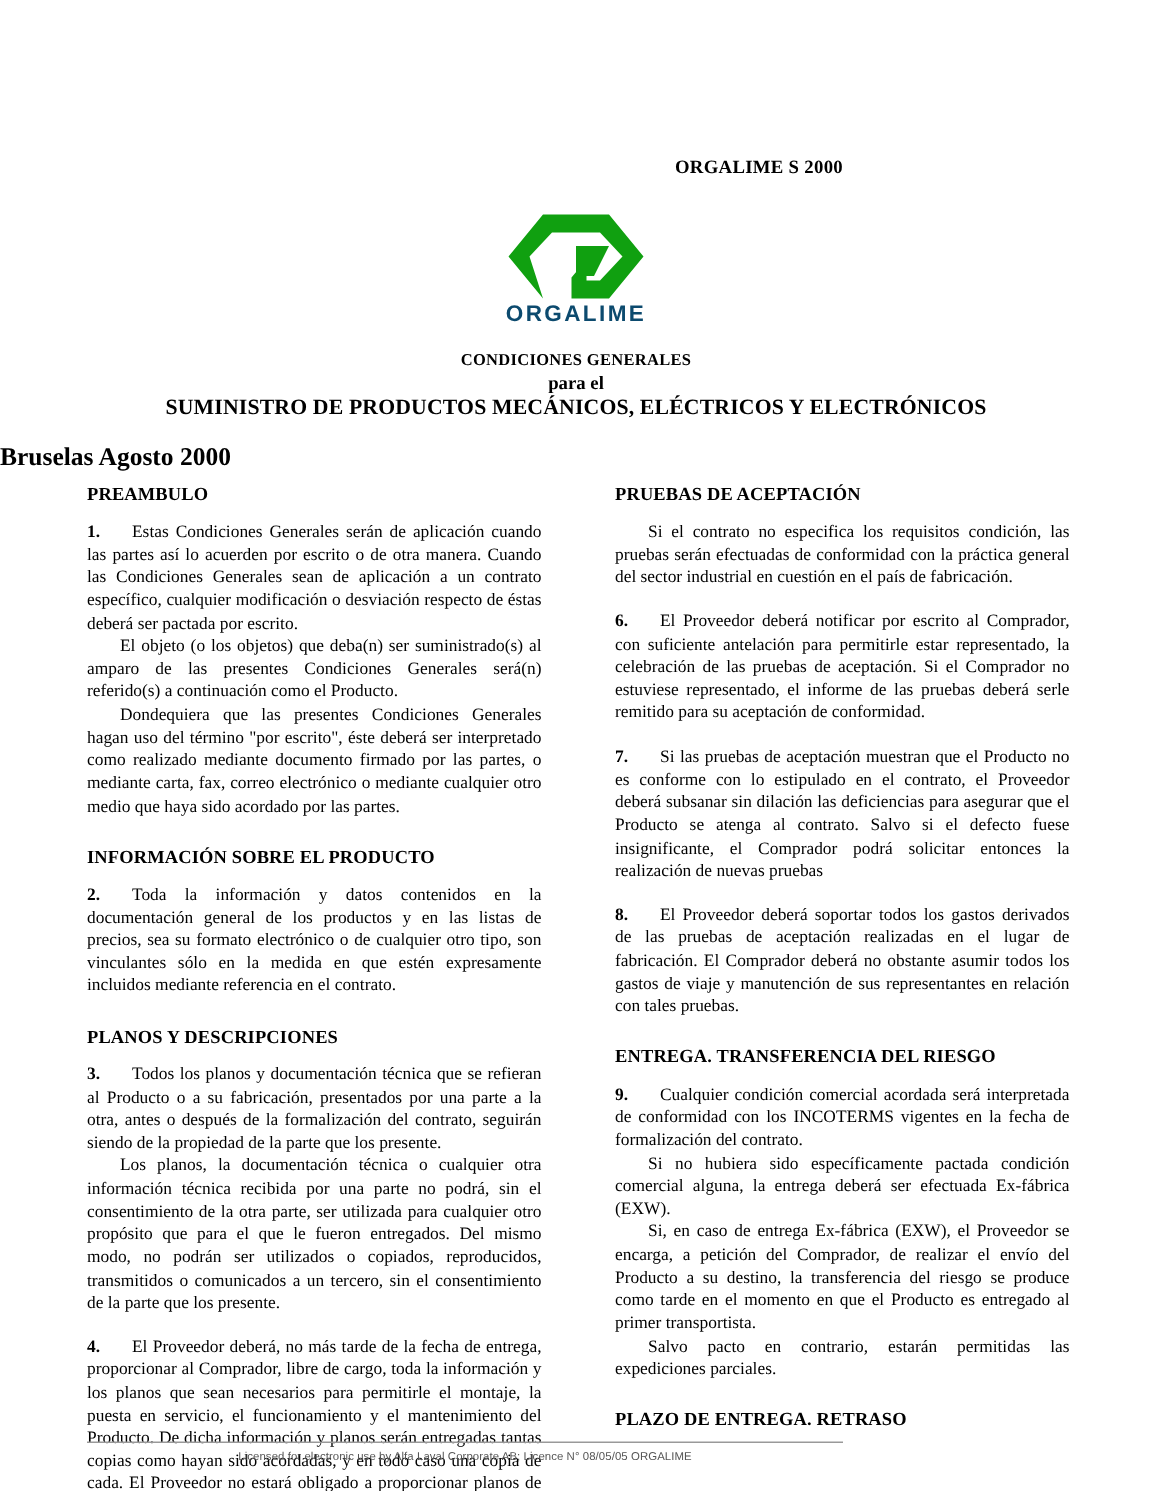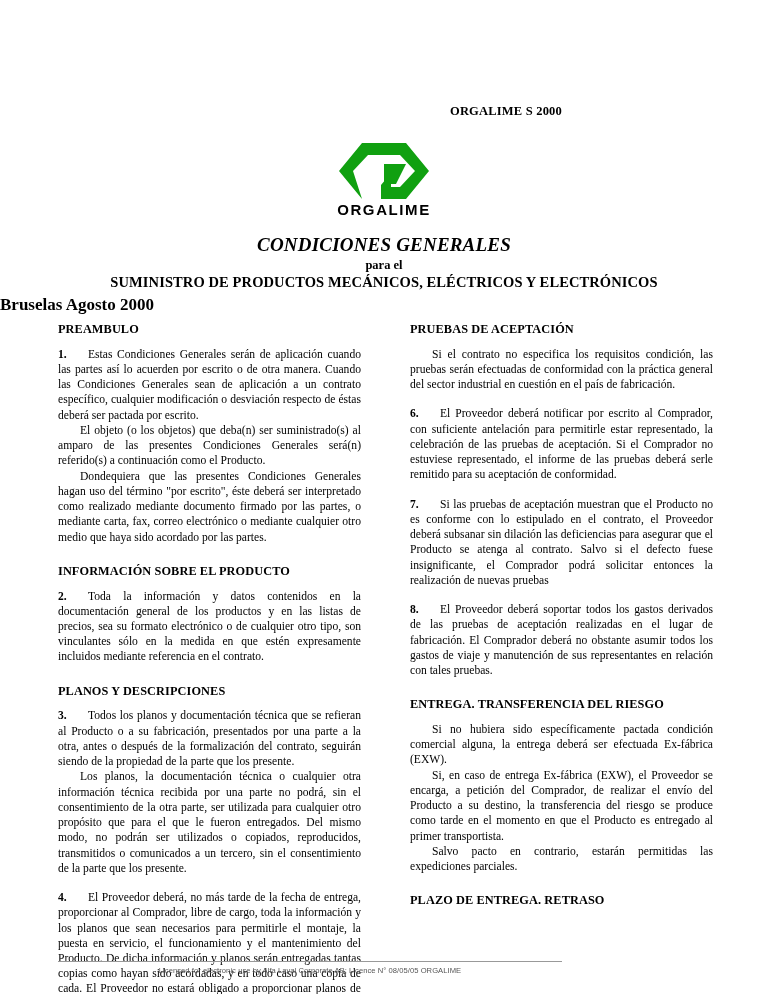--- a/index.html
+++ b/index.html
@@ -45,38 +45,37 @@
     display: block;
     margin: 0 auto;
   }
   .logo-word {
     display: block;
     margin: 2px auto 0 auto;
     font-family: "Liberation Sans", "DejaVu Sans", sans-serif;
     font-weight: bold;
     font-size: 15px;
     letter-spacing: 1.6px;
-    color: #000000;
+    color: #0c4a6e;
     line-height: 1;
   }
 
   
   .title-block {
     position: absolute;
     top: 233px;
     left: 0;
     width: 768px;
     text-align: center;
     line-height: 1.28;
   }
   .title-main {
     font-weight: bold;
-    font-size: 19px;
+    font-size: 11px;
     letter-spacing: 0.2px;
-    font-style: italic;
   }
   .title-sub {
     font-weight: bold;
     font-size: 12.5px;
   }
   .title-long {
     font-weight: bold;
     font-size: 14.5px;
     letter-spacing: 0.1px;
     white-space: nowrap;
@@ -210,20 +209,21 @@
           <p class="clause"><span class="num">6.</span>El Proveedor deberá notificar por escrito al Comprador, con suficiente antelación para permitirle estar representado, la celebración de las pruebas de aceptación. Si el Comprador no estuviese representado, el informe de las pruebas deberá serle remitido para su aceptación de conformidad.</p>
         </div>
         <div class="clause-group">
           <p class="clause"><span class="num">7.</span>Si las pruebas de aceptación muestran que el Producto no es conforme con lo estipulado en el contrato, el Proveedor deberá subsanar sin dilación las deficiencias para asegurar que el Producto se atenga al contrato. Salvo si el defecto fuese insignificante, el Comprador podrá solicitar entonces la realización de nuevas pruebas</p>
         </div>
         <div class="clause-group">
           <p class="clause"><span class="num">8.</span>El Proveedor deberá soportar todos los gastos derivados de las pruebas de aceptación realizadas en el lugar de fabricación. El Comprador deberá no obstante asumir todos los gastos de viaje y manutención de sus representantes en relación con tales pruebas.</p>
         </div>
         <h2 class="section gap">ENTREGA. TRANSFERENCIA DEL RIESGO</h2>
         <div class="clause-group">
+          <p class="clause"><span class="num">9.</span>Cualquier condición comercial acordada será interpretada de conformidad con los INCOTERMS vigentes en la fecha de formalización del contrato.</p>
           <p class="clause indent">Si no hubiera sido específicamente pactada condición comercial alguna, la entrega deberá ser efectuada Ex-fábrica (EXW).</p>
           <p class="clause indent">Si, en caso de entrega Ex-fábrica (EXW), el Proveedor se encarga, a petición del Comprador, de realizar el  envío del Producto a su destino, la transferencia del riesgo se produce como tarde en el momento en que el Producto es entregado al primer transportista.</p>
           <p class="clause indent">Salvo pacto en contrario, estarán permitidas las expediciones parciales.</p>
         </div>
         <h2 class="section gap">PLAZO DE ENTREGA. RETRASO</h2>
       </div>
   </div>
 
   <div class="footer">
     <div class="footer-text">Licensed for electronic use by Alfa Laval Corporate AB; Licence N° 08/05/05 ORGALIME</div>

